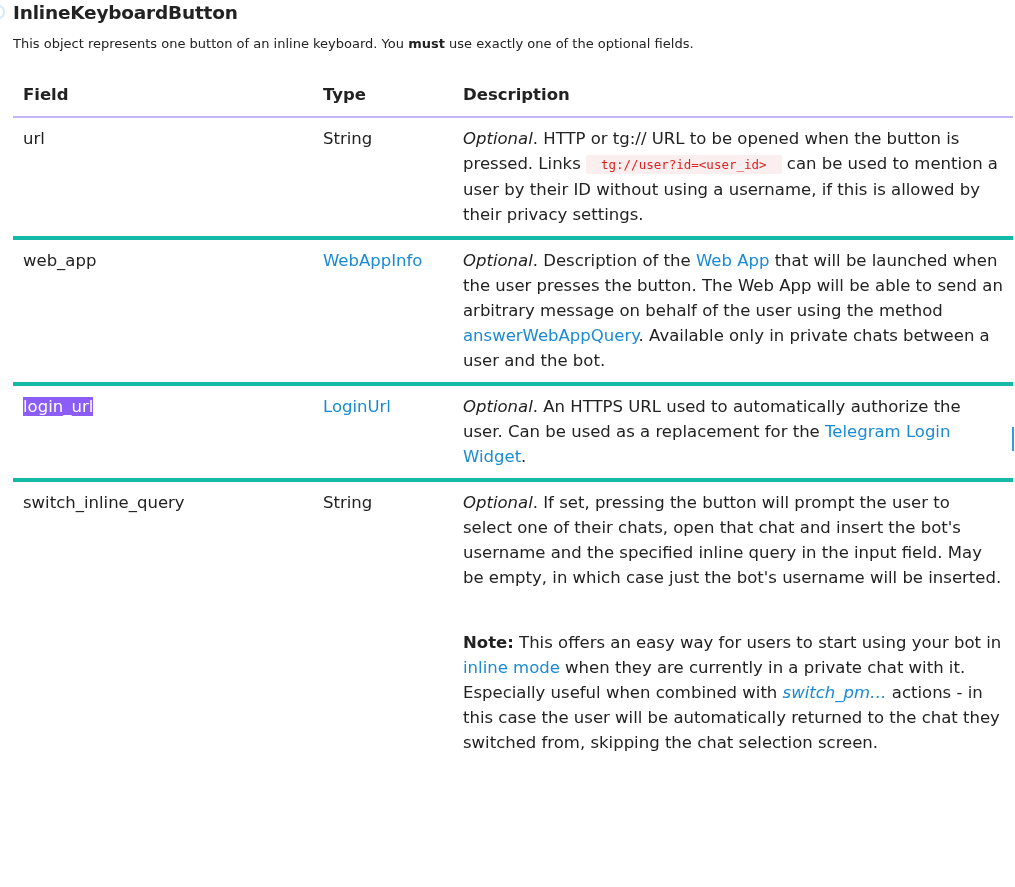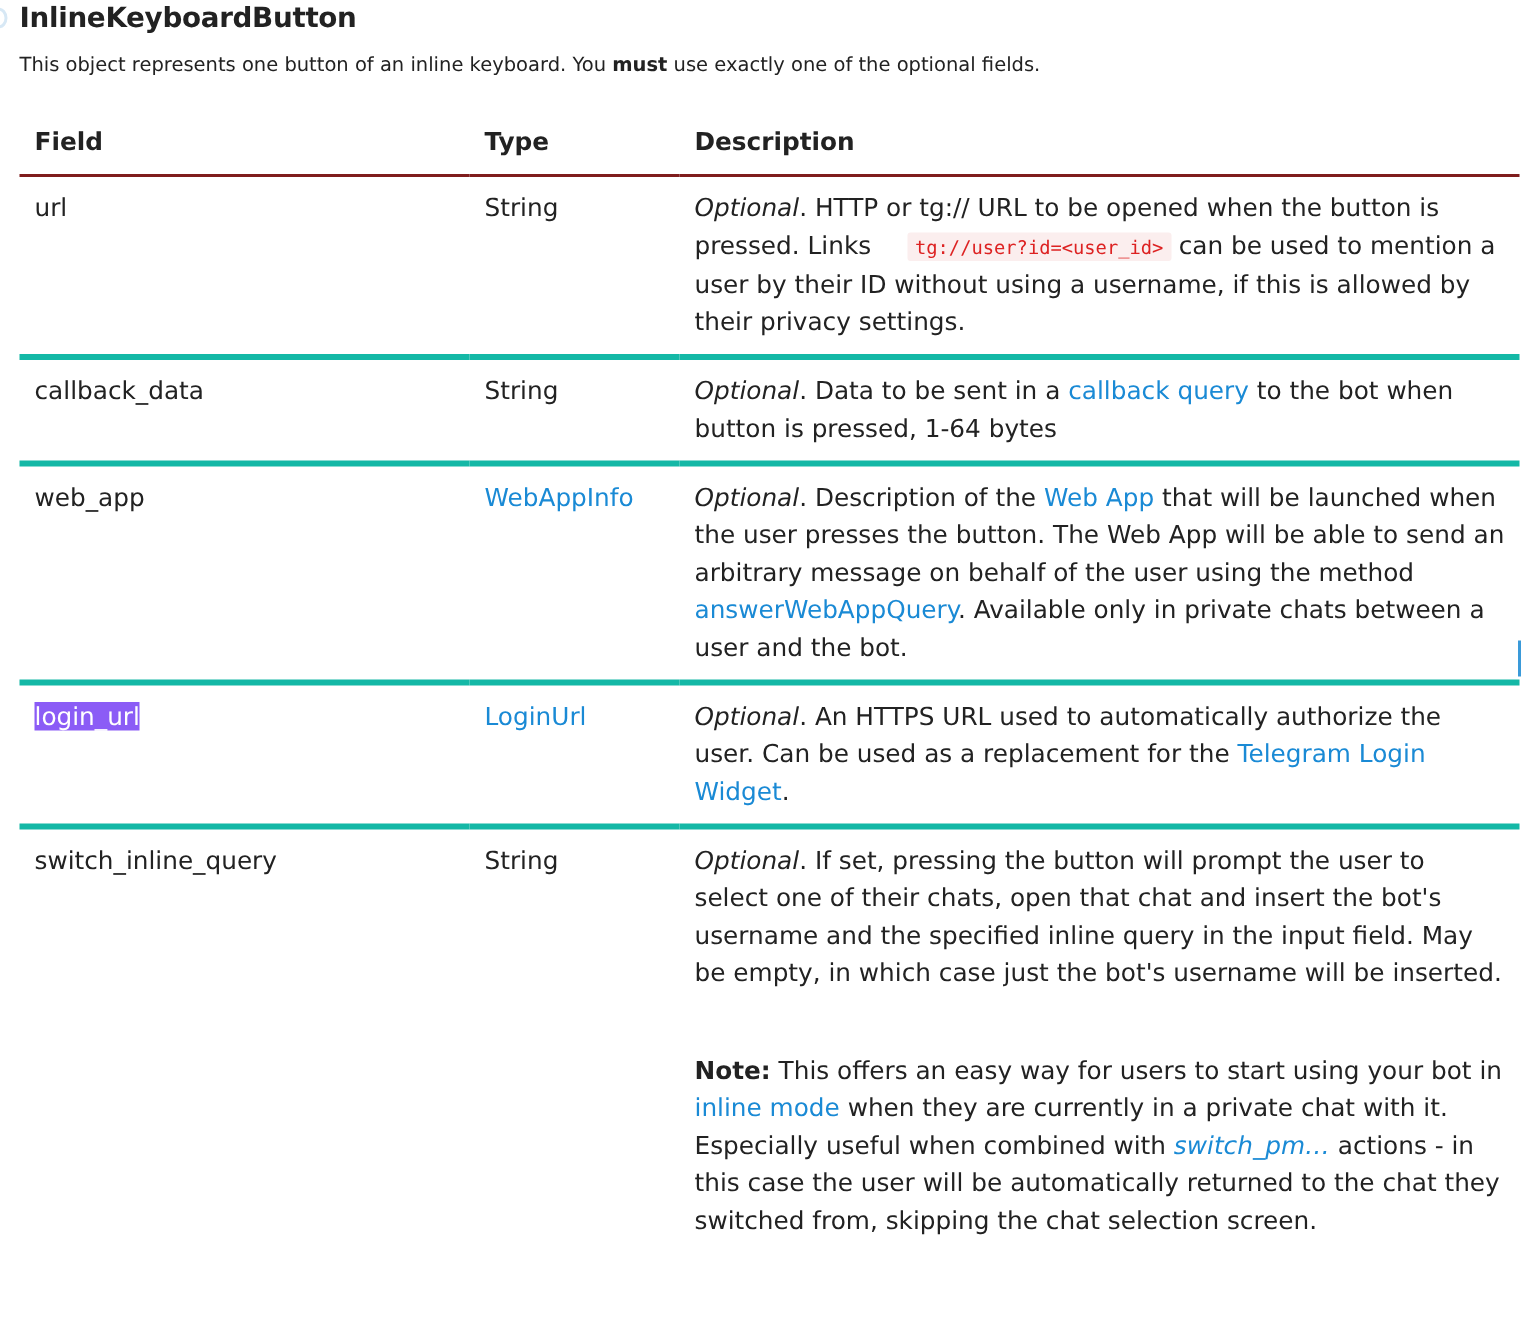--- a/index.html
+++ b/index.html
@@ -18,33 +18,33 @@
     }
     .intro {
       position: absolute; left: 13px; top: 36px; margin: 0; font-size: 13px; white-space: nowrap;
     }
     table {
       position: absolute; left: 13px; top: 74px; width: 1000px;
       border-collapse: collapse; font-size: 16.5px; line-height: 25px;
     }
     th {
       text-align: left; font-weight: bold; padding: 8px 10px 9px 10px; height: 20px;
-      border-bottom: 2px solid #7f1d1d; vertical-align: top;
+      border-bottom: 2px solid #c4b5fd; vertical-align: top;
     }
     td {
       padding: 8px 10px 9px 10px; vertical-align: top; border-top: 4px solid #14b8a6;
     }
     tr:first-child td { border-top: none; }
     .col-field { width: 280px; }
     .col-type { width: 120px; }
     a { color: #1a8ad5; text-decoration: none; }
     em { font-style: italic; }
     code {
       font-family: "DejaVu Sans Mono", monospace; font-size: 12.5px;
-      color: #dd2222; background: #fbeeee; padding: 2px 5px; border-radius: 2px; margin-left: 19px;
+      color: #dd2222; background: #fbeeee; padding: 2px 15px; border-radius: 2px;
     }
     .selected { background: #8b5cf6; color: #ffffff; }
     .desc p { margin: 0; }
     .desc p + p { margin-top: 40px; }
     .scroll-marker {
       position: absolute; left: 1012px; top: 427px; width: 2px; height: 24px; background: #3a9ad9;
     }
   </style>
 </head>
 <body>
@@ -61,25 +61,20 @@
       <th>Description</th>
     </tr>
   </thead>
   <tbody>
     <tr>
       <td>url</td>
       <td>String</td>
       <td class="desc"><em>Optional</em><span>. HTTP or tg:// URL to be opened when the button is pressed. Links </span><code>tg://user?id=&lt;user_id&gt;</code><span> can be used to mention a user by their ID without using a username, if this is allowed by their privacy settings.</span></td>
     </tr>
     <tr>
-      <td>callback_data</td>
-      <td>String</td>
-      <td class="desc"><em>Optional</em><span>. Data to be sent in a </span><a>callback query</a><span> to the bot when button is pressed, 1-64 bytes</span></td>
-    </tr>
-    <tr>
       <td>web_app</td>
       <td><a>WebAppInfo</a></td>
       <td class="desc"><em>Optional</em><span>. Description of the </span><a>Web App</a><span> that will be launched when the user presses the button. The Web App will be able to send an arbitrary message on behalf of the user using the method </span><a>answerWebAppQuery</a><span>. Available only in private chats between a user and the bot.</span></td>
     </tr>
     <tr>
       <td><span class="selected">login_url</span></td>
       <td><a>LoginUrl</a></td>
       <td class="desc"><em>Optional</em><span>. An HTTPS URL used to automatically authorize the user. Can be used as a replacement for the </span><a>Telegram Login Widget</a><span>.</span></td>
     </tr>
     <tr>

